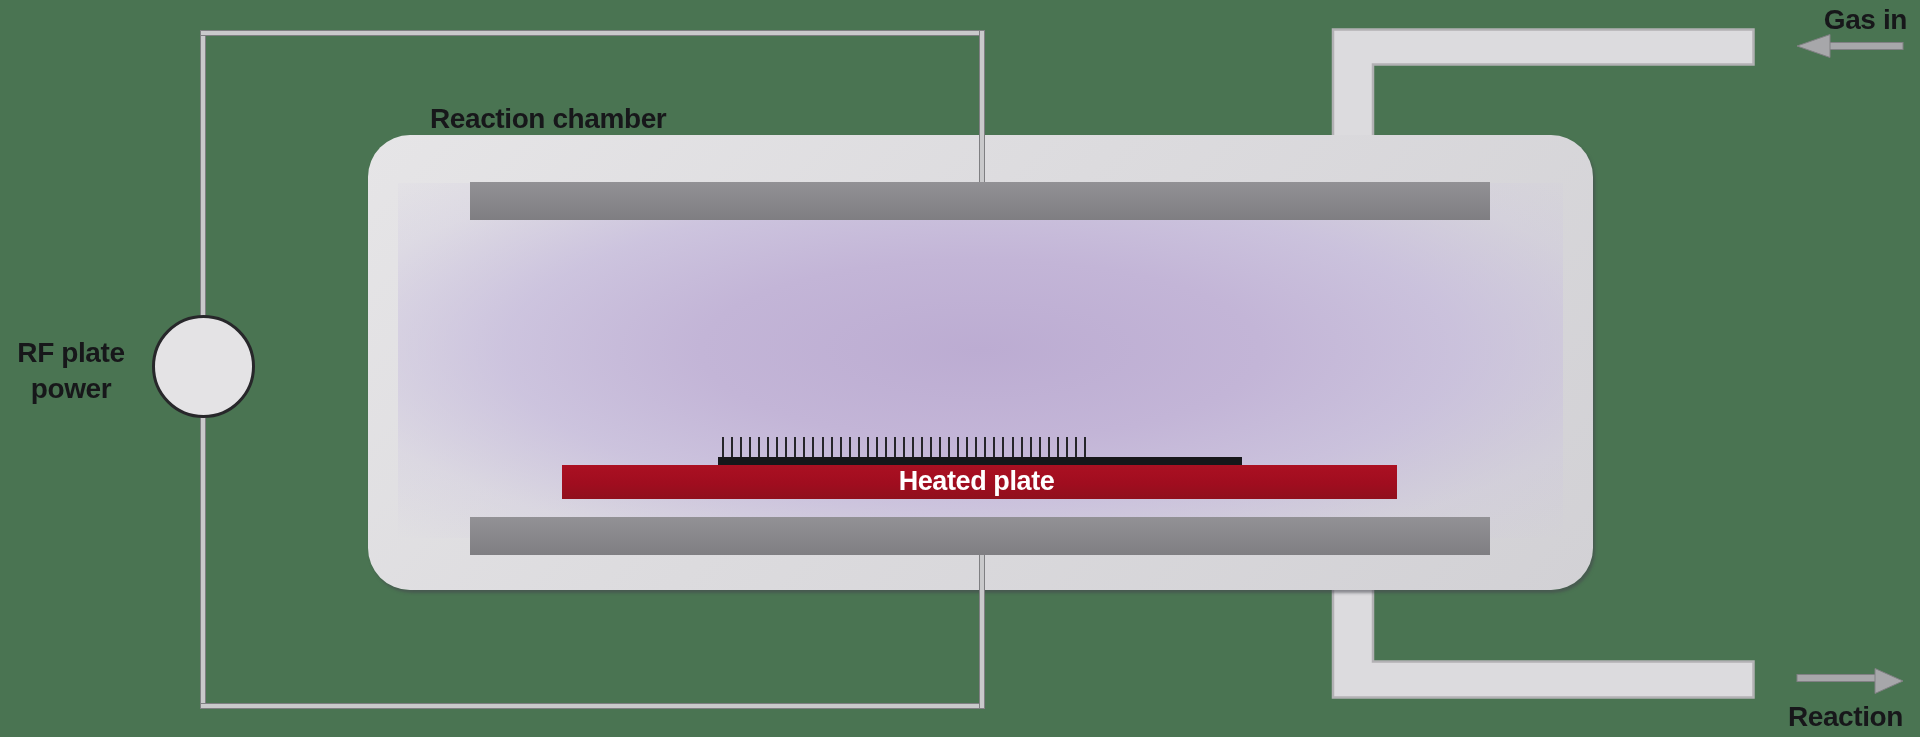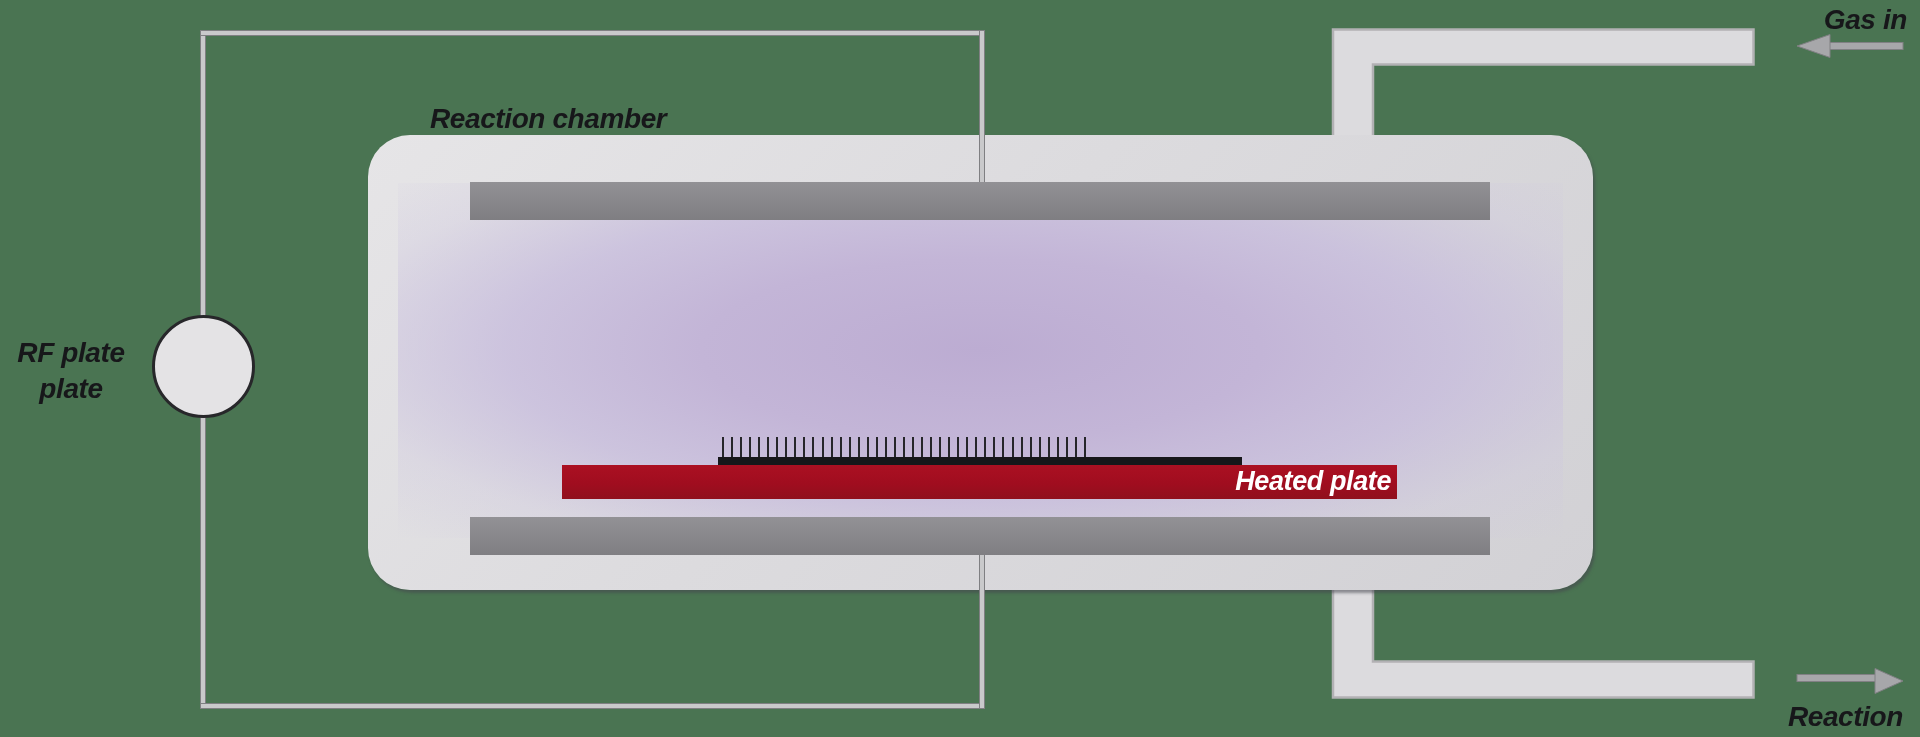--- a/index.html
+++ b/index.html
@@ -10,21 +10,21 @@
   }
   html,body{margin:0;padding:0;background:var(--background);}
   .canvas{
     position:relative;width:1920px;height:737px;overflow:hidden;
     background:var(--background);
     font-family:"Liberation Sans","DejaVu Sans",sans-serif;
     color:var(--text);
   }
   .label{
     position:absolute;font-weight:700;font-size:28px;line-height:1.1;
-    letter-spacing:-0.4px;white-space:nowrap;color:var(--text);font-style:italic;
+    letter-spacing:-0.4px;white-space:nowrap;color:var(--text);
   }
   
   .wire{
     position:absolute;background:var(--wire);
     border:1px solid var(--wire-edge);box-sizing:border-box;z-index:5;
   }
   
   .chamber{
     position:absolute;left:368px;top:135px;width:1225px;height:455px;
     border-radius:42px;
@@ -43,21 +43,21 @@
   }
   .electrode{
     position:absolute;left:470px;width:1020px;height:38px;z-index:6;
     background:linear-gradient(#929195,#7f7e82);
   }
   .electrode.top{top:182px;}
   .electrode.bottom{top:517px;}
   .heated-plate{
     position:absolute;left:562px;top:465px;width:835px;height:34px;z-index:7;
     background:linear-gradient(#ab1022,var(--heated-plate) 55%,#90101d);
-    display:flex;align-items:center;justify-content:flex-end;
+    display:flex;align-items:center;justify-content:center;
   }
   .heated-plate .label{
     position:static;color:var(--heated-plate-text);font-size:27px;padding-right:6px;
   }
   .substrate-bar{
     position:absolute;left:718px;top:457px;width:524px;height:8px;
     background:var(--substrate-bar);z-index:8;
   }
   .cnf-tines{
     position:absolute;left:722px;top:437px;width:364px;height:20px;z-index:8;
@@ -158,21 +158,21 @@
   </svg>
   <svg class="arrow-svg" style="left:1793px;top:664px;" width="115" height="34" viewBox="1793 664 115 34">
     <rect x="1797" y="674.5" width="80" height="7" fill="var(--arrow)" stroke="var(--arrow-edge)" stroke-width="1"></rect>
     <path d="M1903 681 L1875 668.5 L1875 693.5 Z" fill="var(--arrow)" stroke="var(--arrow-edge)" stroke-width="1"></path>
   </svg>
 
   <div class="label" style="left:430px;top:104px;">Reaction chamber</div>
 
   <div class="label rf-label" style="left:0px;top:335px;width:142px;line-height:1.28;">
     <div>RF plate</div>
-    <div>plate</div>
+    <div>power</div>
   </div>
 
   <div class="label" style="right:13px;top:5px;">Gas in</div>
 
   <div class="label" style="right:17px;top:702px;">Reaction</div>
 
   <div class="label" style="left:928px;top:350px;">Plasma</div>
 
   <div class="label" style="left:718px;top:403px;font-size:27px;">CNF</div>
 

